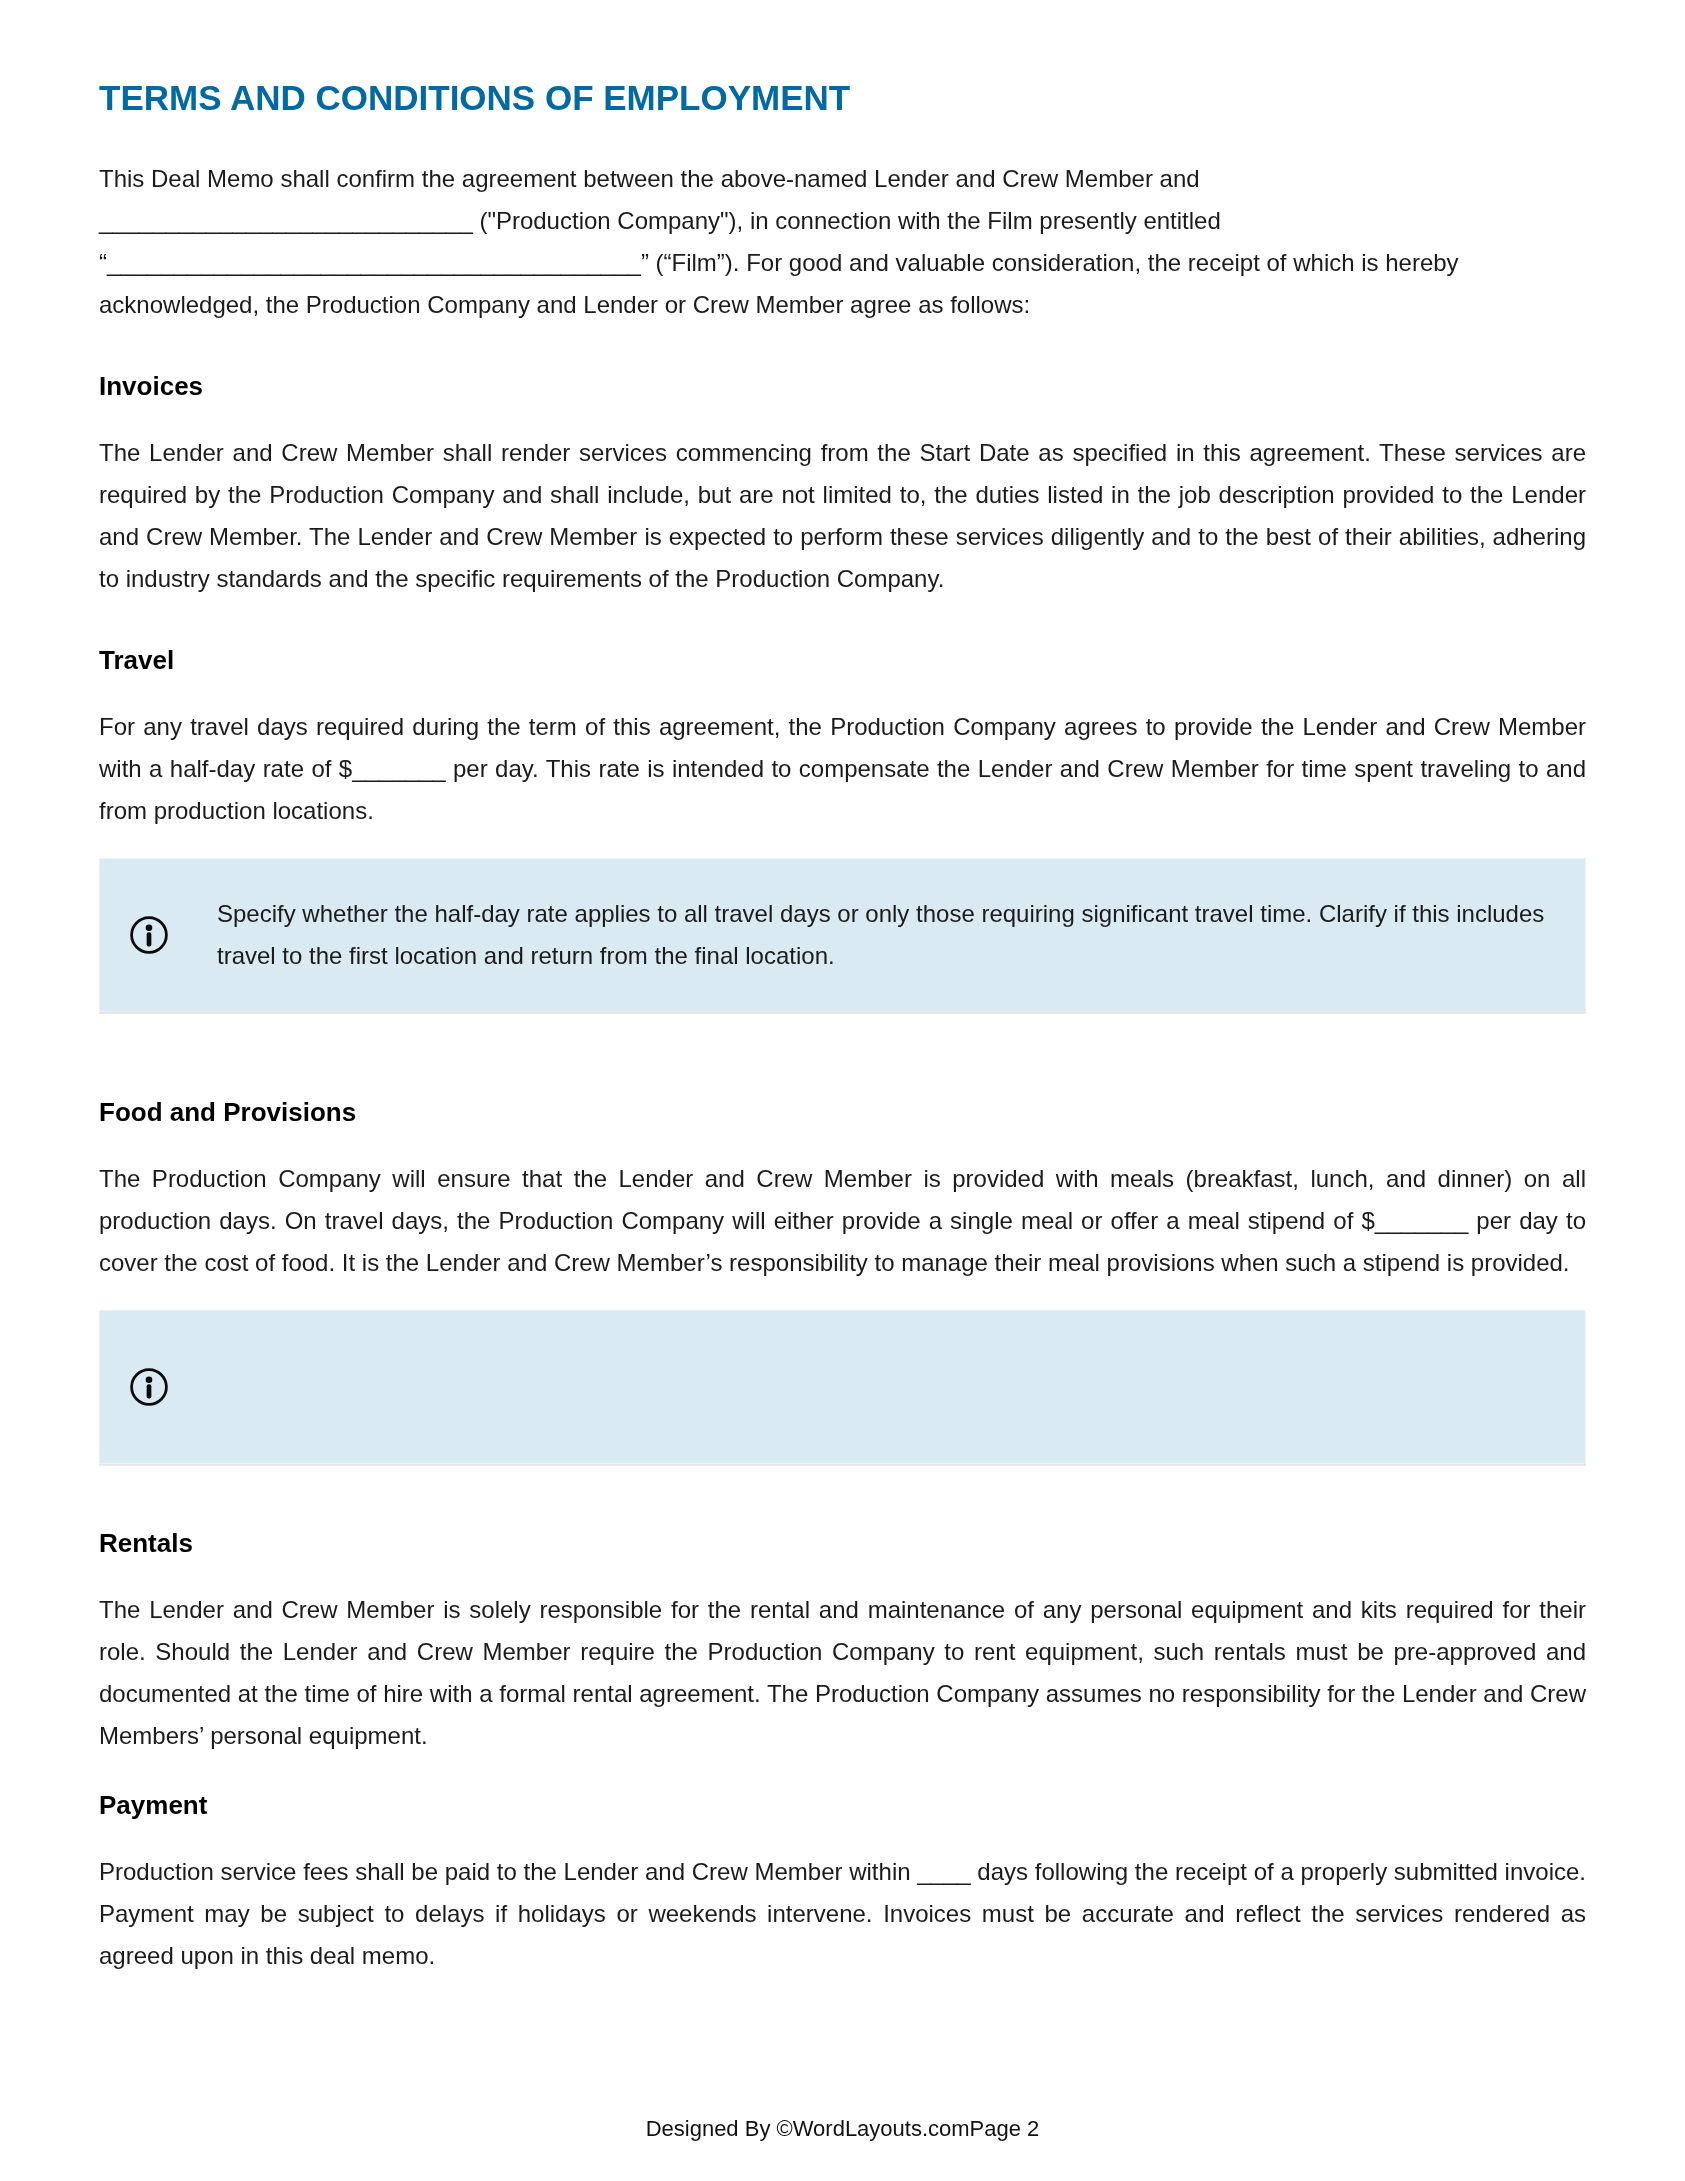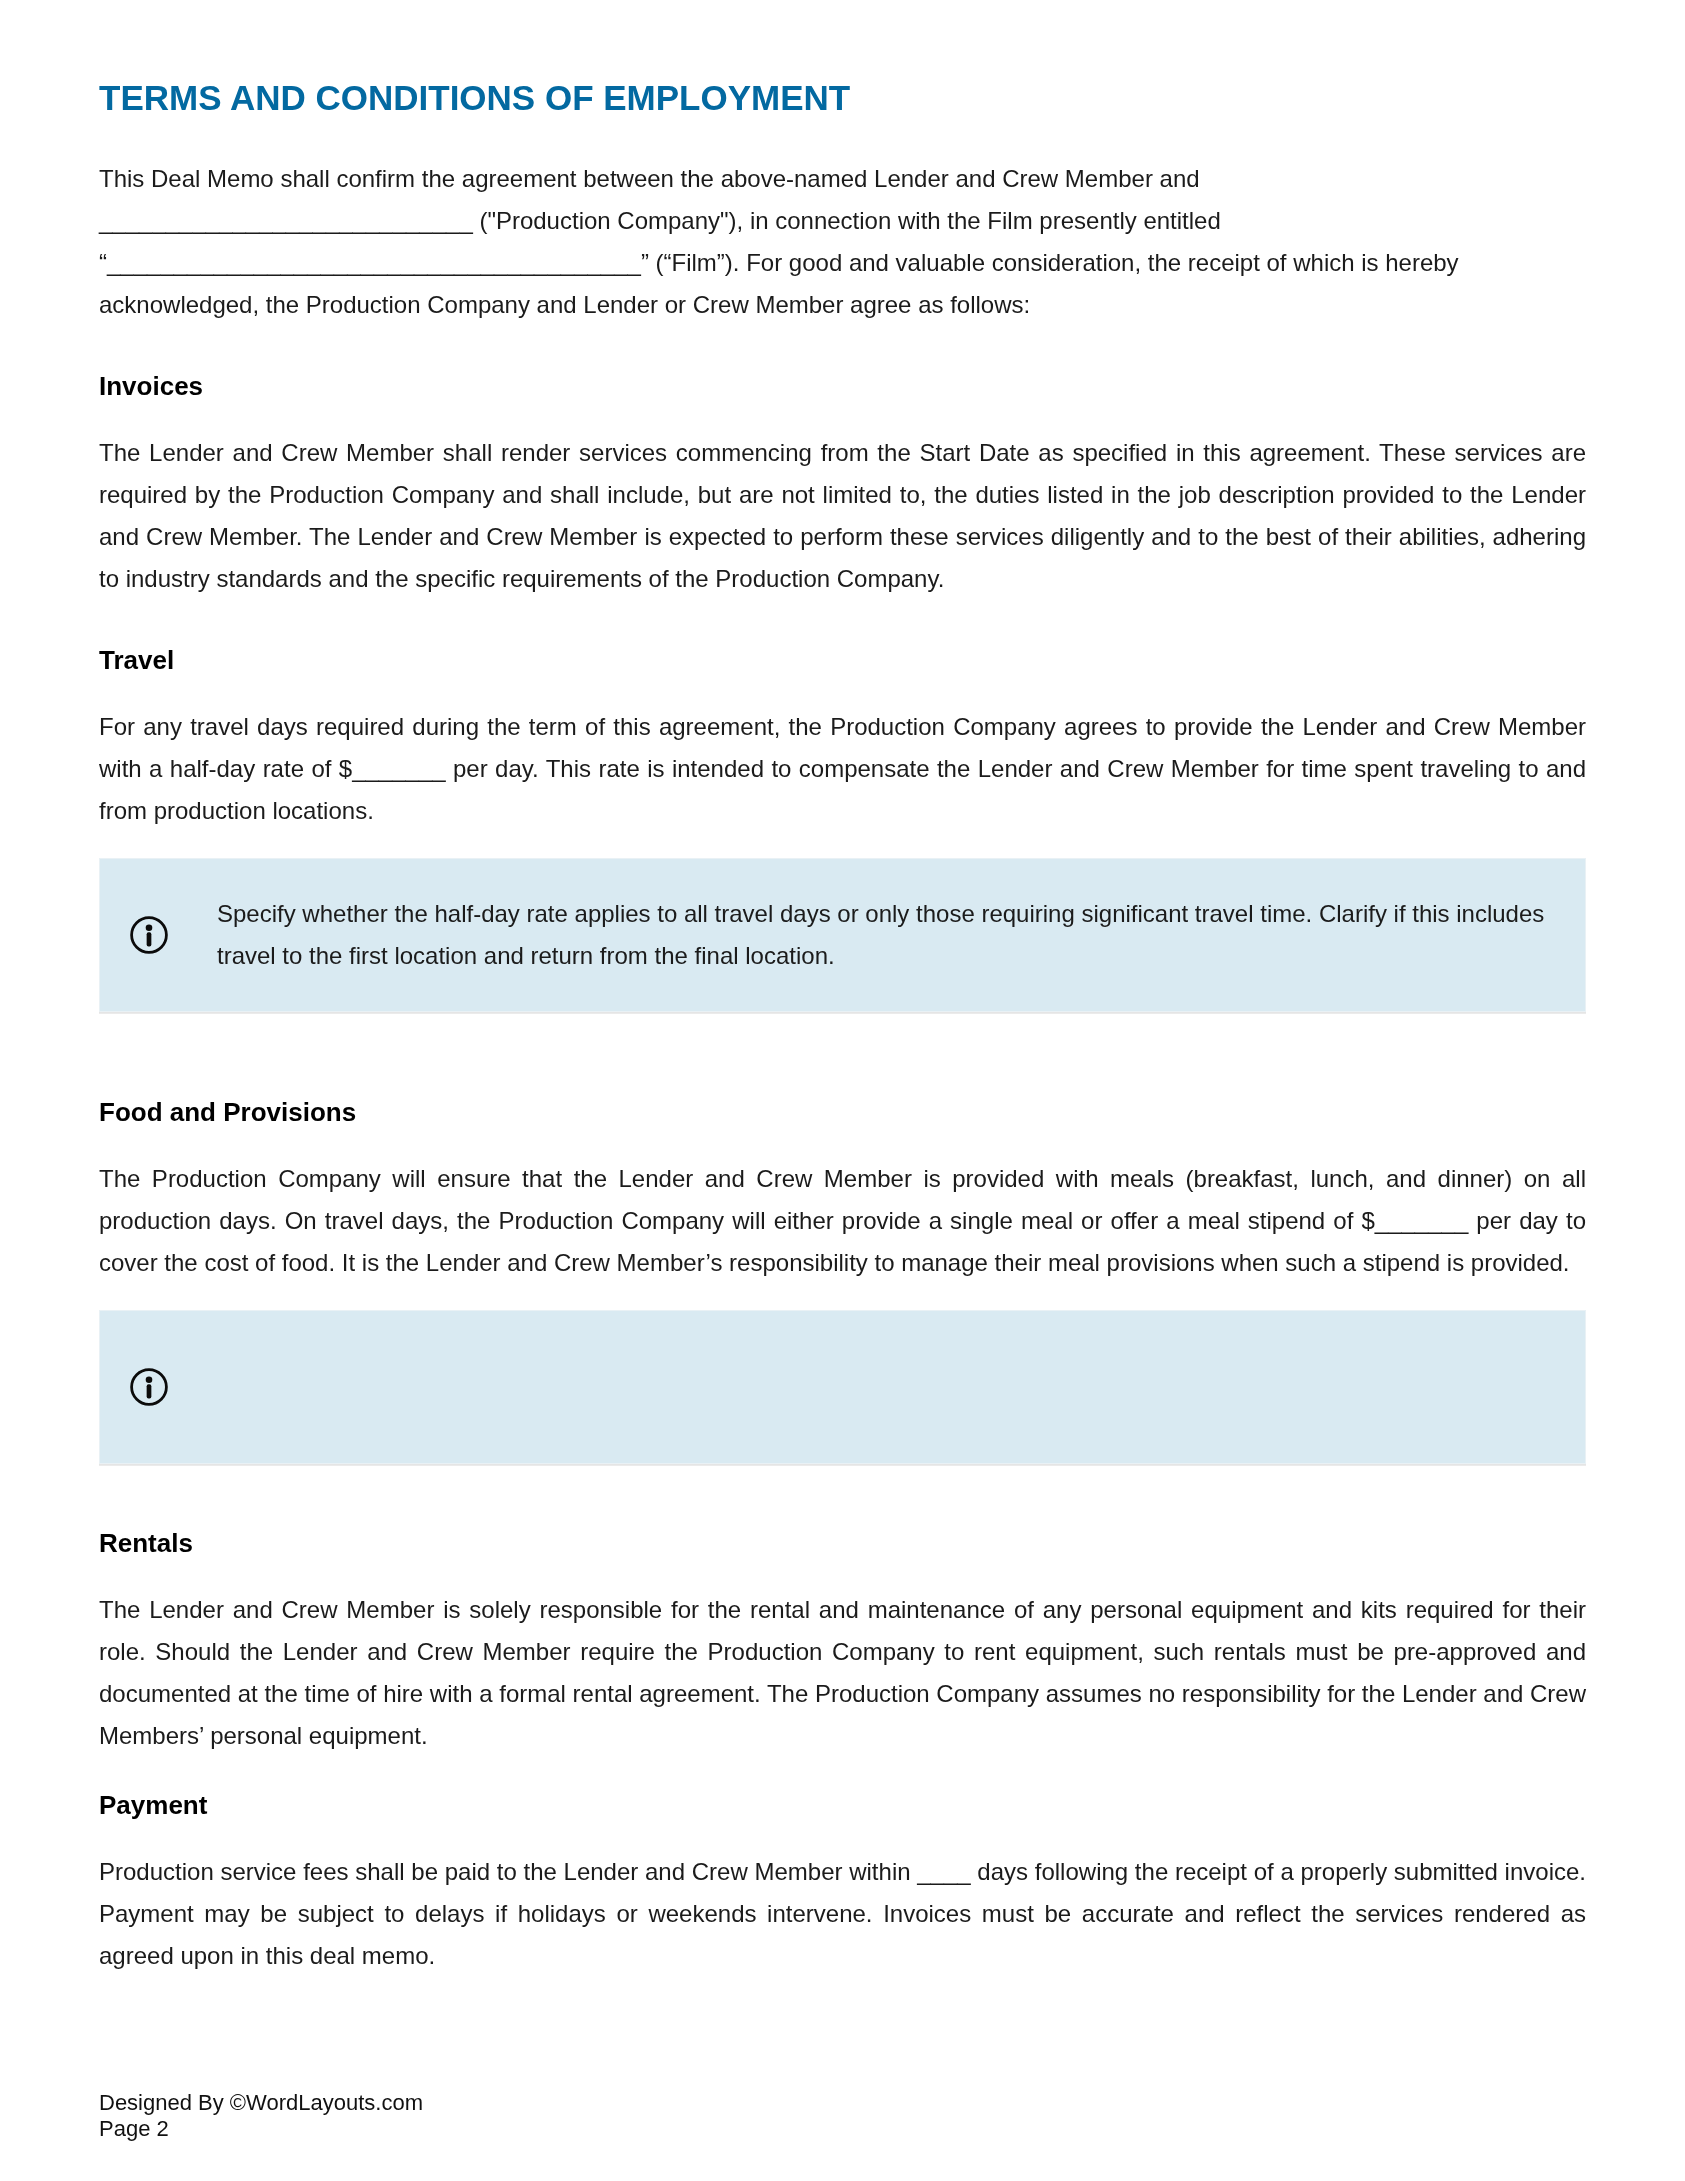--- a/index.html
+++ b/index.html
@@ -65,26 +65,25 @@
     text-align: left;
   }
   .info-icon { flex: 0 0 auto; }
   .info-icon svg { display: block; }
   .page-footer {
     position: absolute;
     left: 99px;
     right: 99px;
     bottom: 39px;
     display: flex;
-    justify-content: space-between;
+    justify-content: center;
     align-items: baseline;
     font-size: 22px;
     line-height: 26px;
     color: #111111;
-    flex-direction: column;
   }
 </style>
 </head>
 <body>
 
 <div class="content">
 
   <h1 class="doc-title">TERMS AND CONDITIONS OF EMPLOYMENT</h1>
 
   <p class="body-text intro-text">This Deal Memo shall confirm the agreement between the above-named Lender and Crew Member and

